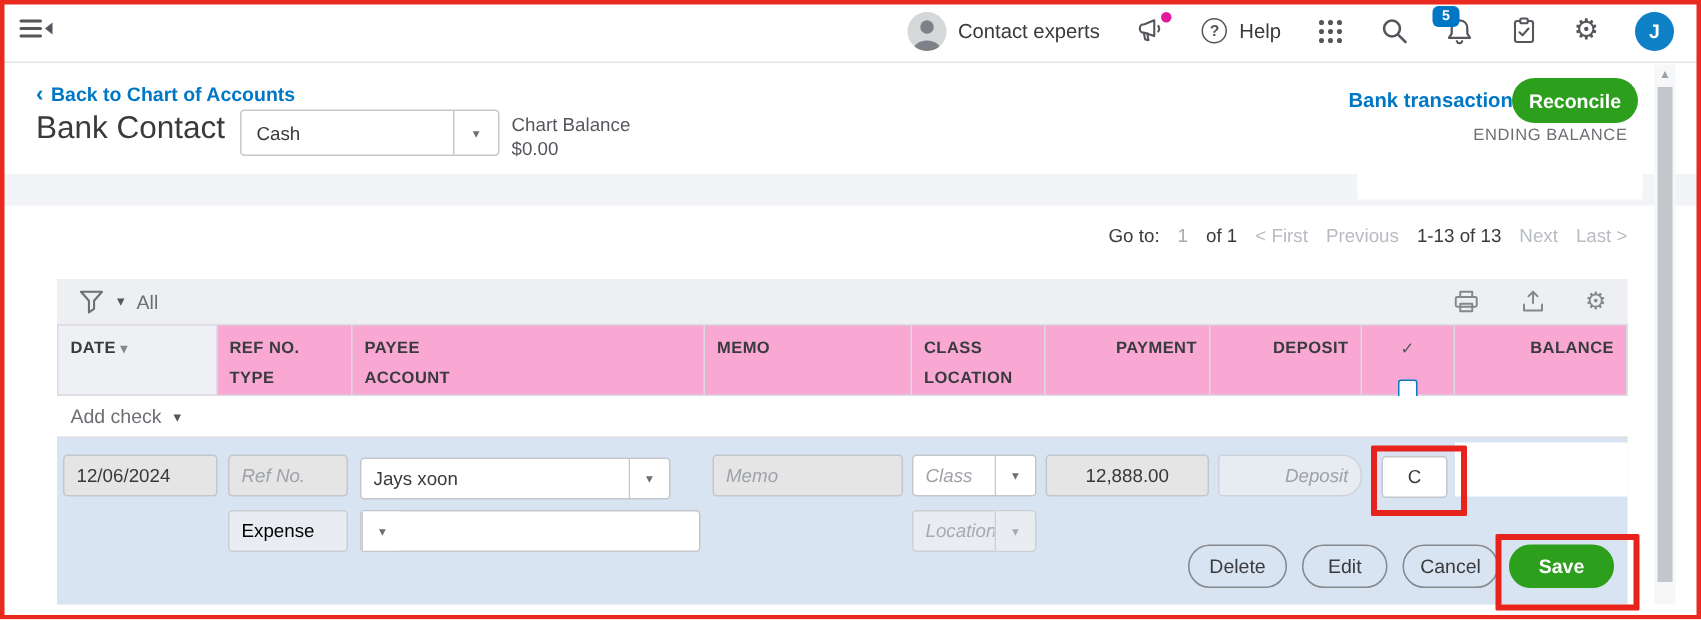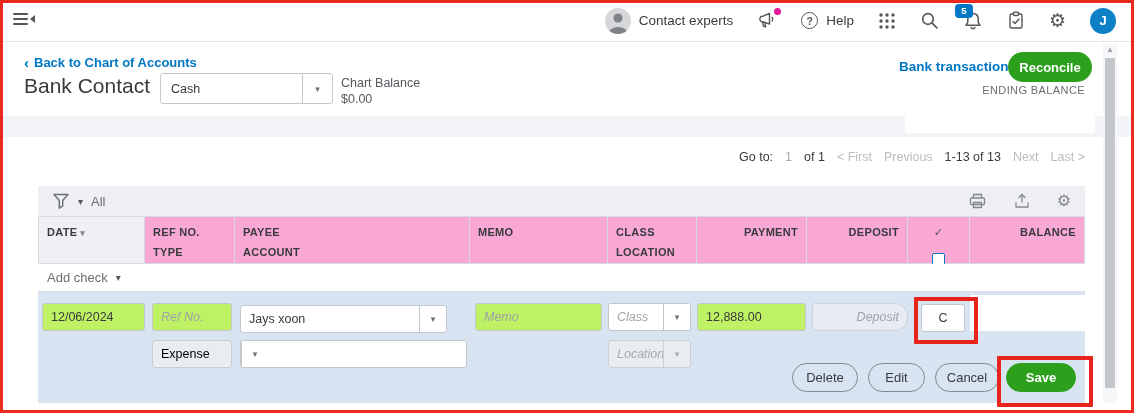--- a/index.html
+++ b/index.html
@@ -64,27 +64,27 @@
   .th-check{left:870px;width:62px;text-align:center;font-weight:normal;color:#54565b}
   .th-balance{left:932px;width:115px;text-align:right}
   .copy-icon{position:relative;display:inline-block;width:11px;height:11px;border:1.5px solid #0b79c3;border-radius:2px;background:#fff;margin-top:6px}
   .copy-icon::before{content:"";position:absolute;top:-5px;left:3px;width:11px;height:11px;border:1.5px solid #0b79c3;border-radius:2px;z-index:-1}
   
   .add-row{position:absolute;left:38px;top:264px;width:1047px;height:28px;background:#fff;border-bottom:1px solid #d8dbdf;
     display:flex;align-items:center;gap:8px;padding-left:9px;box-sizing:border-box;font-size:13px;color:#6b6e73;cursor:pointer}
   .add-row .caret{font-size:10px;color:#54565b}
   
   .edit-area{position:absolute;left:38px;top:292px;width:1047px;height:111px;background:#d9e4f2}
-  .inp{position:absolute;height:28px;box-sizing:border-box;border:1px solid #c3c7cc;border-radius:3px;background:#bef264;
+  .inp{position:absolute;height:28px;box-sizing:border-box;border:1px solid #c3c7cc;border-radius:3px;background:#e5e5e5;
     font-size:12.5px;color:#393a3d;padding:0 8px;font-family:inherit;z-index:3}
   .inp::placeholder{color:#9fa3a9;font-style:italic;opacity:1}
   .date-input{left:42px;top:303px;width:103px}
   .ref-input{left:152px;top:303px;width:80px}
   .memo-input{left:475px;top:303px;width:127px}
-  .payment-input{left:697px;top:303px;width:109px;text-align:left}
+  .payment-input{left:697px;top:303px;width:109px;text-align:center}
   .deposit-input{left:812px;top:303px;width:96px;text-align:right;background:#e7ecf2;border-color:#ced3d9;border-radius:3px 13px 13px 3px}
   .combo{position:absolute;height:28px;box-sizing:border-box;border:1px solid #c3c7cc;border-radius:3px;background:#fff;
     display:flex;align-items:stretch;cursor:pointer;z-index:3}
   .combo .cval{flex:1;display:flex;align-items:center;padding:0 8px;font-size:12.5px;color:#393a3d;white-space:nowrap;overflow:hidden}
   .combo .carrow{width:26px;border-left:1px solid #c3c7cc;display:flex;align-items:center;justify-content:center;color:#6b6e73;
     font-size:9px;border-radius:0 3px 3px 0;background:#fff}
   .payee-combo{left:240px;top:305px;width:207px}
   .class-combo{left:608px;top:303px;width:83px}
   .class-combo .cval{font-style:italic;color:#9fa3a9}
   .account-combo{left:240px;top:340px;width:227px}

